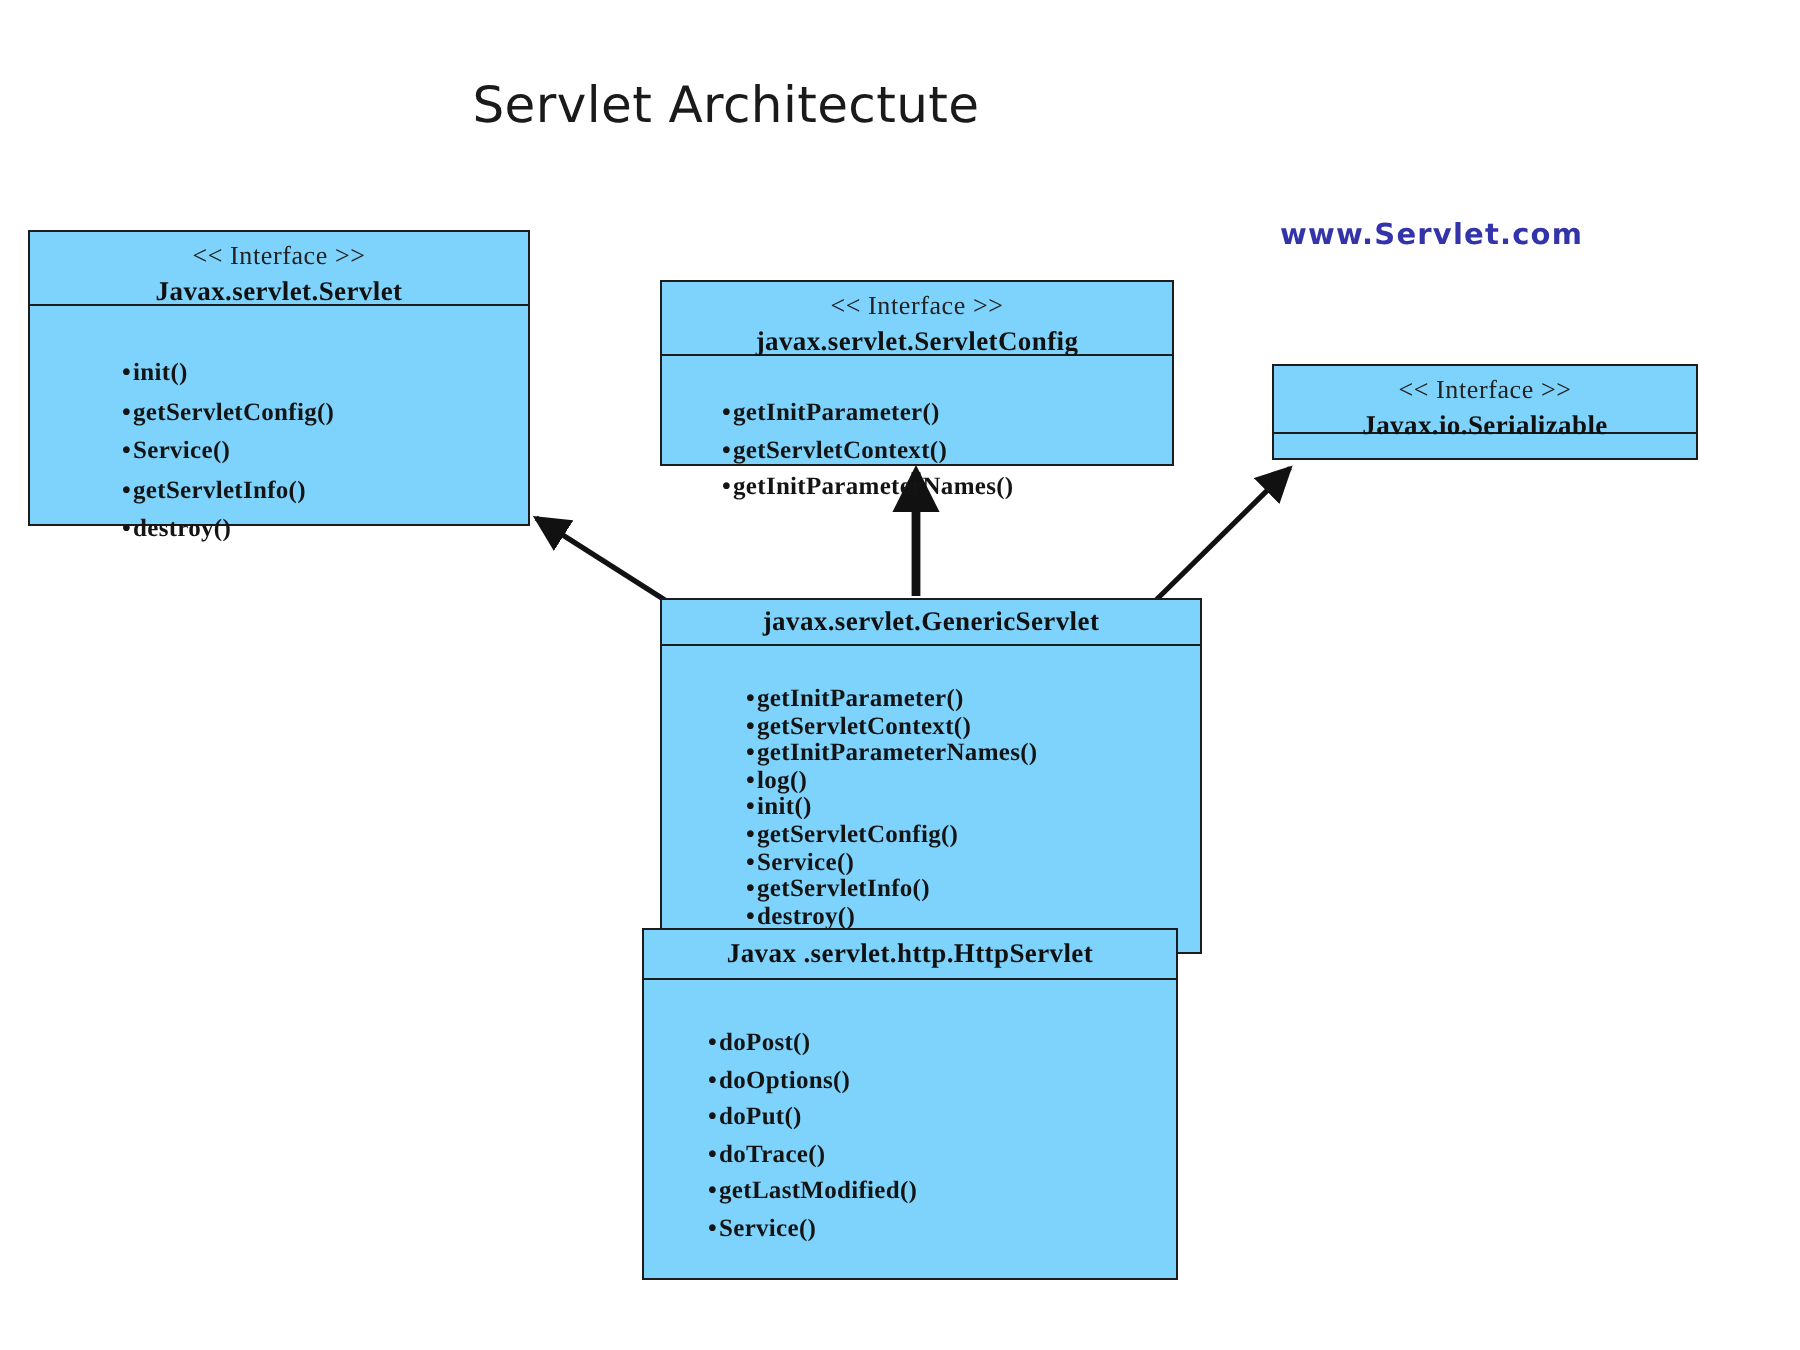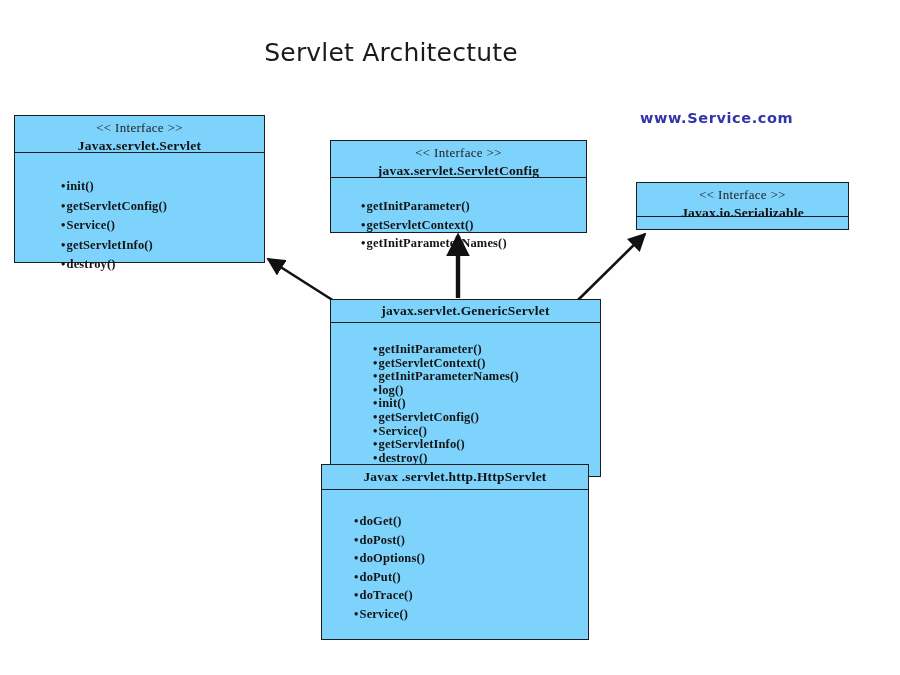--- a/index.html
+++ b/index.html
@@ -21,21 +21,20 @@
     position: absolute;
     left: 0;
     top: 38px;
     width: 726px;
     text-align: center;
     font-family: "DejaVu Sans", sans-serif;
     font-size: 25px;
     font-weight: 400;
     color: #1a1a1a;
     letter-spacing: 0.2px;
-    padding-left: 28px;
   }
   
   #watermark {
     position: absolute;
     left: 640px;
     top: 110px;
     font-family: "DejaVu Sans", sans-serif;
     font-size: 14.5px;
     font-weight: bold;
     letter-spacing: 0.6px;
@@ -120,21 +119,21 @@
     z-index: 2;
   }
 </style>
 </head>
 <body>
 
 <div id="canvas" style="background: rgb(255, 255, 255);">
 
   <div id="diagram-title">Servlet Architectute</div>
 
-  <div id="watermark" style="color: rgb(51, 51, 170);">www.Service.com</div>
+  <div id="watermark" style="color: rgb(51, 51, 170);">www.Servlet.com</div>
 
   <svg id="connectors" viewBox="0 0 900 675" xmlns="http://www.w3.org/2000/svg">
     <defs>
       <marker id="ah-thin" viewBox="0 0 10 10" refX="9" refY="5" markerWidth="7" markerHeight="7" orient="auto-start-reverse">
         <path d="M 0 0 L 10 5 L 0 10 z" fill="#111111"></path>
       </marker>
       <marker id="ah-thick" viewBox="0 0 10 10" refX="8.5" refY="5" markerWidth="5.4" markerHeight="5.4" orient="auto-start-reverse">
         <path d="M 0 0 L 10 5 L 0 10 z" fill="#111111"></path>
       </marker>
     </defs>
@@ -206,23 +205,23 @@
         </ul>
     </div>
   </div>
 
   <div class="uml-box" id="box-httpservlet" style="left: 321px; top: 464px; width: 268px; height: 176px; border-color: rgb(28, 28, 28);">
     <div class="uml-header" style="height: 25px; padding-top: 3px; border-bottom-color: rgb(28, 28, 28);">
       <span class="cls-name">Javax .servlet.http.HttpServlet</span>
     </div>
     <div class="uml-body">
       <ul>
-          <li>doGet()</li>
           <li>doPost()</li>
           <li>doOptions()</li>
           <li>doPut()</li>
           <li>doTrace()</li>
+          <li>getLastModified()</li>
           <li>Service()</li>
         </ul>
     </div>
   </div>
 
 </div>
 
 </body></html>

